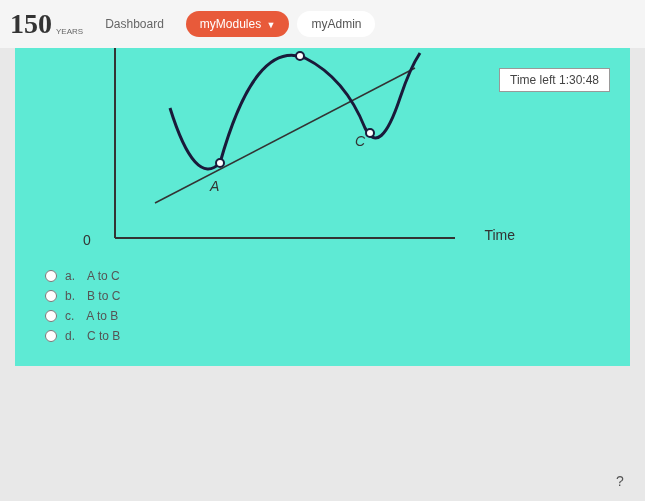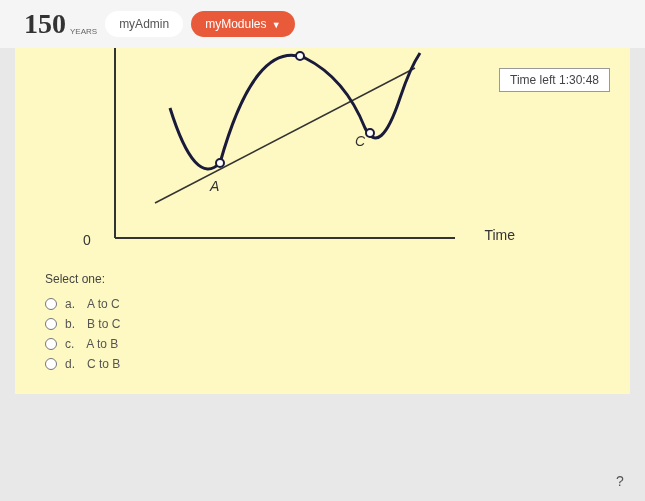--- a/index.html
+++ b/index.html
@@ -7,21 +7,21 @@
       font-family: Arial, sans-serif;
       background: #e8e8e8;
       width: 645px;
       height: 501px;
       overflow: hidden;
       position: relative;
     }
     .header {
       display: flex;
       align-items: center;
-      padding: 8px 24px;
+      padding: 8px 10px;
       background: #f5f5f5;
       gap: 8px;
     }
     .logo {
       display: flex;
       align-items: center;
       gap: 4px;
     }
     .logo-text {
       font-size: 28px;
@@ -49,21 +49,21 @@
     }
     .nav-item.active {
       background: #e85a3a;
       color: #fff;
     }
     .chevron {
       font-size: 9px;
       margin-left: 2px;
     }
     .content {
-      background: #fef9c3;
+      background: #5eead4;
       margin: 0 15px;
       padding: 0 30px 20px 30px;
       position: relative;
     }
     .timer {
       position: absolute;
       right: 20px;
       top: 20px;
       border: 1px solid #999;
       padding: 4px 10px;
@@ -147,25 +147,26 @@
     }
   </style>
 </head>
 <body>
 
 <div class="header">
   <div class="logo">
     <span class="logo-text">150</span>
     <span class="logo-years">YEARS</span>
   </div>
-  <div class="nav-item">myAdmin</div>
+  <div class="nav-item dashboard">Dashboard</div>
   <div class="nav-item active">
     <span>myModules</span>
     <span class="chevron">▼</span>
   </div>
+  <div class="nav-item">myAdmin</div>
 </div>
 
 <div class="content">
   <div class="timer">Time left 1:30:48</div>
 
   <div class="chart-area">
     <svg class="chart-svg" viewBox="0 0 380 210">
       <line x1="20" y1="0" x2="20" y2="190" stroke="#333" stroke-width="2"></line>
       <line x1="20" y1="190" x2="360" y2="190" stroke="#333" stroke-width="2"></line>
       <line x1="60" y1="155" x2="320" y2="20" stroke="#333" stroke-width="1.5"></line>
@@ -174,21 +175,20 @@
       <circle cx="205" cy="8" r="4" fill="#fff" stroke="#1a1a3a" stroke-width="2"></circle>
       <circle cx="275" cy="85" r="4" fill="#fff" stroke="#1a1a3a" stroke-width="2"></circle>
     </svg>
     <div class="point-label label-a">A</div>
     <div class="point-label label-c">C</div>
     <div class="axis-label-time">Time</div>
     <div class="axis-label-zero">0</div>
   </div>
 
 
-  <div class="select-prompt">Select one:</div>
 
   <div class="options">
     <label class="option">
       <input type="radio" name="q" style="">
       <span class="opt-letter">a.</span>
       <span>A to C</span>
     </label>
     <label class="option">
       <input type="radio" name="q" style="">
       <span class="opt-letter">b.</span>

